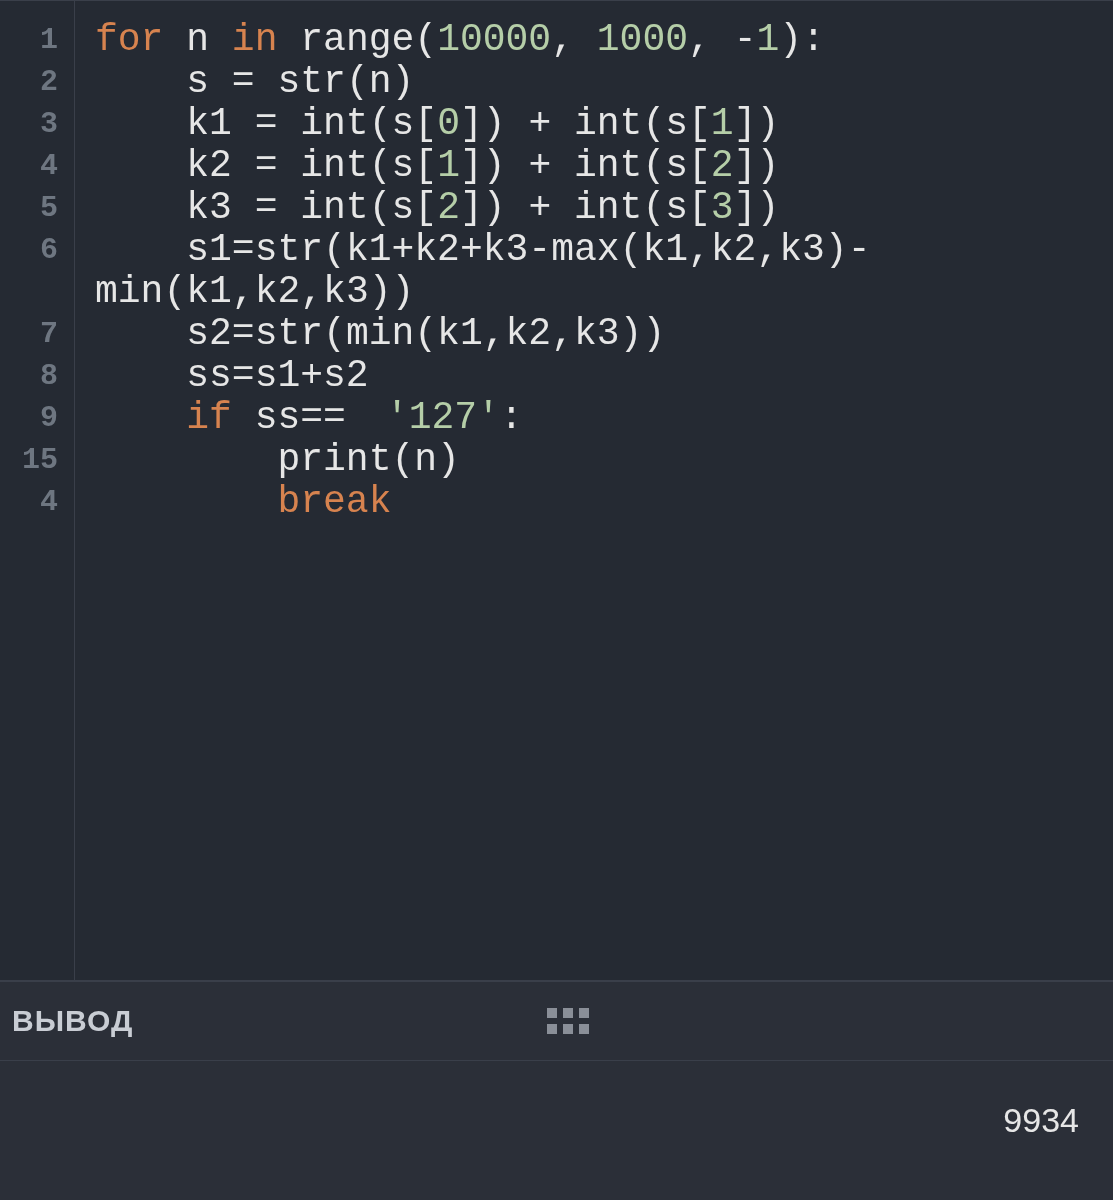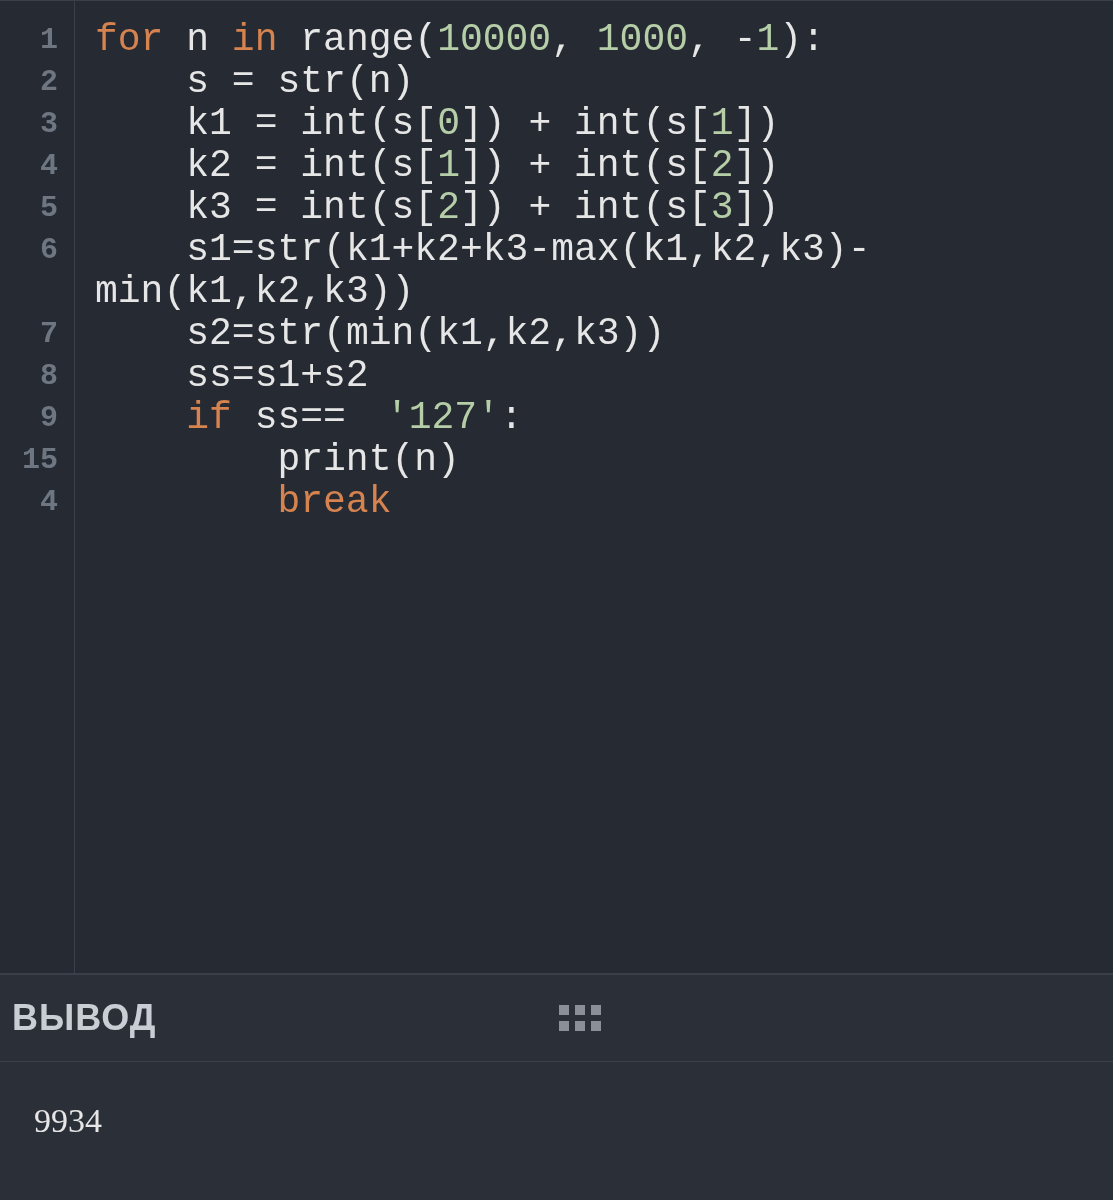--- a/index.html
+++ b/index.html
@@ -54,21 +54,21 @@
     border-top: 2px solid #3a3f4a;
   }
   .output-header {
     display: flex;
     align-items: center;
     padding: 22px 30px 22px 12px;
     border-bottom: 1px solid #3a3f4a;
   }
   .output-title {
     color: #c9cdd4;
-    font-size: 36px;
+    font-size: 30px;
     font-weight: 700;
     letter-spacing: 1px;
     font-family: Arial, Helvetica, sans-serif;
   }
   .drag-icon {
     margin-left: auto;
     margin-right: auto;
     transform: translateX(-40px);
     display: grid;
     grid-template-columns: repeat(3, 10px);
@@ -77,21 +77,22 @@
   }
   .drag-icon .dot {
     width: 10px;
     height: 10px;
     background: #8a8f98;
   }
   .output-body {
     padding: 40px 34px 60px 34px;
     color: #e6e6e6;
     font-size: 34px;
-    font-family: Liberation Serif, serif;
+    font-family: Liberation Sans, sans-serif;
+    text-align: right;
   }
 </style>
 </head>
 <body>
 
 <div class="editor-area">
   <div class="gutter" id="gutter">
       <span class="ln">1</span>
       <span class="ln">2</span>
       <span class="ln">3</span>

